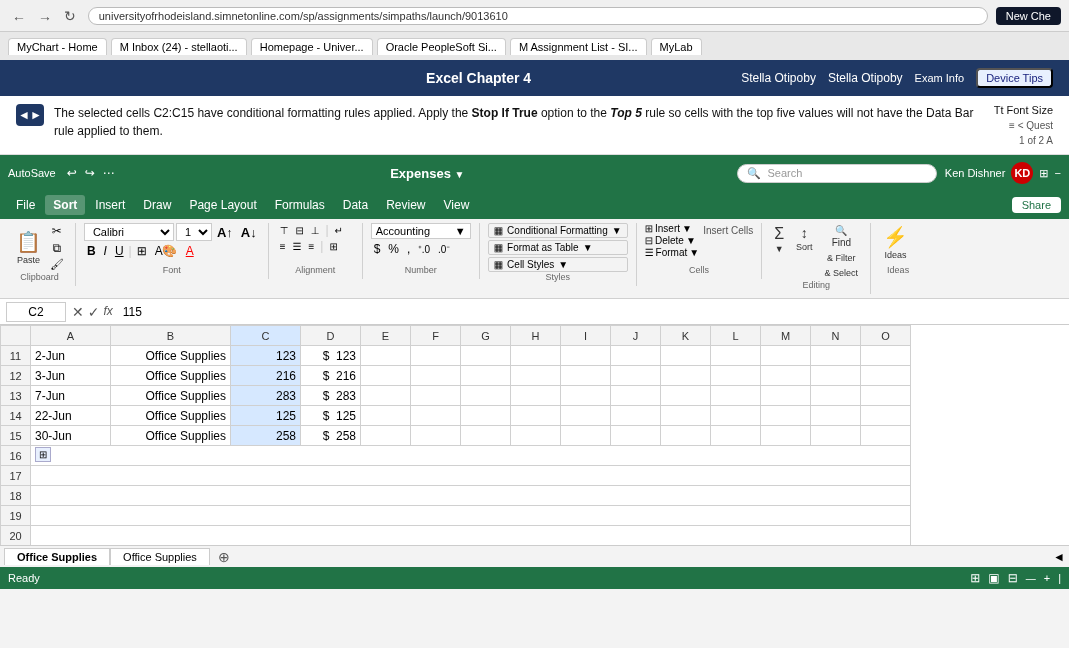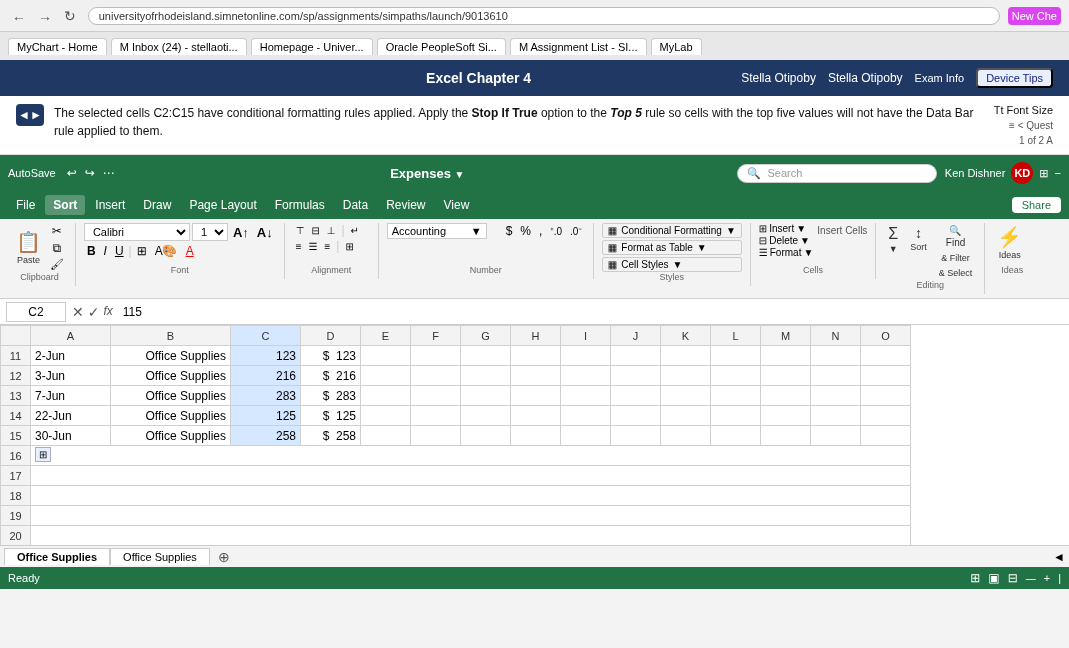--- a/index.html
+++ b/index.html
@@ -11,21 +11,21 @@
       border-bottom: 1px solid #ccc;
       padding: 4px 8px;
       display: flex;
       align-items: center;
       gap: 8px;
       height: 32px;
     }
     .browser-nav { display: flex; gap: 4px; align-items: center; }
     .nav-btn { background: none; border: none; cursor: pointer; font-size: 14px; color: #555; padding: 2px 4px; }
     .url-bar { flex: 1; background: white; border: 1px solid #bbb; border-radius: 12px; padding: 2px 10px; font-size: 11px; color: #333; }
-    .new-tab-btn { background: #d946ef; color: white; border: none; border-radius: 4px; padding: 3px 4px; font-size: 11px; cursor: pointer; }
+    .new-tab-btn { background: #0f172a; color: white; border: none; border-radius: 4px; padding: 3px 10px; font-size: 11px; cursor: pointer; }
 
     
     .browser-tabs {
       background: #e8e8e8;
       display: flex;
       align-items: center;
       padding: 0 8px;
       height: 28px;
       gap: 4px;
       font-size: 11px;
@@ -117,21 +117,21 @@
       align-items: flex-start;
       border-right: 1px solid #d0d0d0;
       padding: 0 8px 4px 4px;
       min-height: 56px;
     }
     .ribbon-group:last-child { border-right: none; }
     .ribbon-group-label { font-size: 9px; color: #666; margin-top: auto; align-self: center; }
     .ribbon-controls { display: flex; align-items: center; gap: 2px; flex-wrap: wrap; }
     .rb-btn { background: none; border: none; cursor: pointer; padding: 2px 4px; border-radius: 2px; font-size: 11px; color: #333; display: flex; flex-direction: column; align-items: center; gap: 1px; }
 
-    .font-selector { background: white; border: 1px solid #ccc; padding: 1px 4px; font-size: 11px; width: 106px; cursor: pointer; }
+    .font-selector { background: white; border: 1px solid #ccc; padding: 1px 4px; font-size: 11px; width: 90px; cursor: pointer; }
     .font-size-selector { background: white; border: 1px solid #ccc; padding: 1px 4px; font-size: 11px; width: 36px; cursor: pointer; }
     .format-btn { background: none; border: none; cursor: pointer; padding: 1px 3px; font-size: 12px; border-radius: 2px; }
 
     .number-format-box { background: white; border: 1px solid #ccc; padding: 1px 4px; font-size: 11px; width: 100px; display: flex; align-items: center; justify-content: space-between; cursor: pointer; }
 
     
     .formula-bar {
       display: flex;
       align-items: center;
       background: white;
@@ -219,21 +219,21 @@
 
     .cells-col { display: flex; flex-direction: column; gap: 1px; }
     .cell-btn { display: flex; align-items: center; gap: 2px; font-size: 10px; background: none; border: none; cursor: pointer; }
 
     .editing-col { display: flex; gap: 4px; align-items: flex-start; }
 
     .top-bar-left { display: flex; align-items: center; gap: 8px; }
     .undo-redo { display: flex; gap: 2px; }
     .quick-btn { background: none; border: none; cursor: pointer; font-size: 12px; color: white; padding: 2px 3px; }
 
-    .number-group { display: flex; flex-direction: row; gap: 16px; }
+    .number-group { display: flex; flex-direction: column; gap: 2px; }
     .number-row { display: flex; gap: 2px; align-items: center; }
 
     .align-row { display: flex; gap: 1px; }
     .align-btn { font-size: 10px; background: none; border: none; cursor: pointer; padding: 1px 3px; }
   </style>
 </head>
 <body>
 
 <div class="browser-bar">
   <div class="browser-nav">

